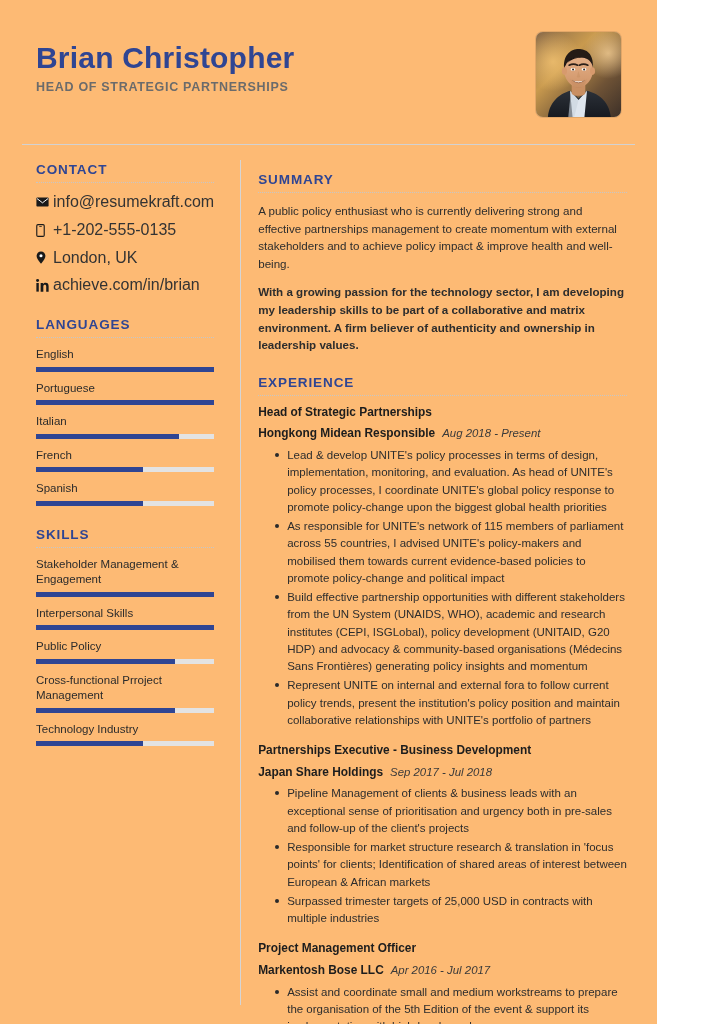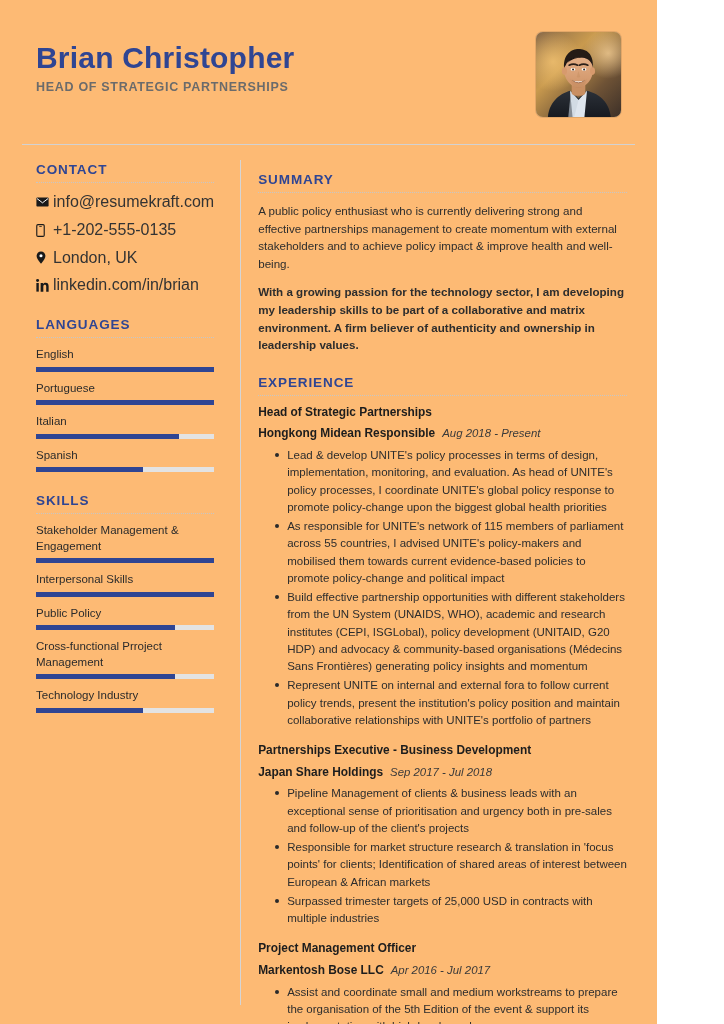--- a/index.html
+++ b/index.html
@@ -326,21 +326,21 @@
         </div>
 
         <div class="contact-item">
           <span class="contact-ico">
             <svg width="13" height="13" viewBox="0 0 14 14">
               <rect x="0.4" y="4.3" width="2.6" height="9.3" fill="#1a1a1a"></rect>
               <circle cx="1.7" cy="1.6" r="1.6" fill="#1a1a1a"></circle>
               <path d="M5 4.3 h2.5 v1.3 c0.6 -1 1.7 -1.5 3 -1.5 c2 0 3.1 1.3 3.1 3.6 v5.9 h-2.6 V8.2 c0 -1.2 -0.5 -1.9 -1.5 -1.9 c-1 0 -1.6 0.7 -1.6 1.9 v5.4 H5 Z" fill="#1a1a1a"></path>
             </svg>
           </span>
-          <span class="contact-txt">linkedin.com/in/brian</span>
+          <span class="contact-txt">achieve.com/in/brian</span>
         </div>
       </div>
 
       <div class="sec-block">
         <div class="sec-title">LANGUAGES</div>
         <div class="sec-rule"></div>
         <div>
           <div class="meter-item">
             <div class="meter-label">English</div>
             <div class="meter-track">
@@ -350,20 +350,26 @@
           <div class="meter-item">
             <div class="meter-label">Portuguese</div>
             <div class="meter-track">
               <div class="meter-fill" style="width: 100%;"></div>
             </div>
           </div>
           <div class="meter-item">
             <div class="meter-label">Italian</div>
             <div class="meter-track">
               <div class="meter-fill" style="width: 80%;"></div>
+            </div>
+          </div>
+          <div class="meter-item">
+            <div class="meter-label">French</div>
+            <div class="meter-track">
+              <div class="meter-fill" style="width: 60%;"></div>
             </div>
           </div>
           <div class="meter-item">
             <div class="meter-label">Spanish</div>
             <div class="meter-track">
               <div class="meter-fill" style="width: 60%;"></div>
             </div>
           </div>
         </div>
       </div>

